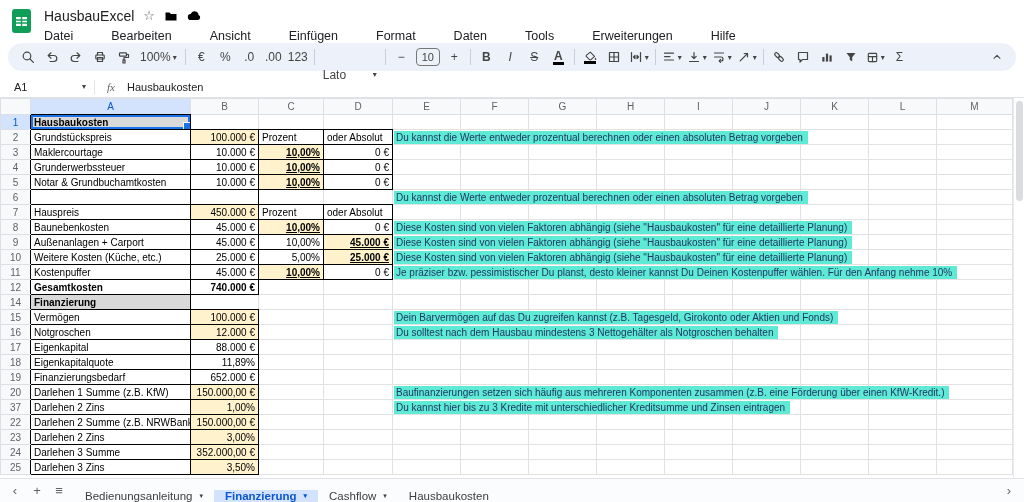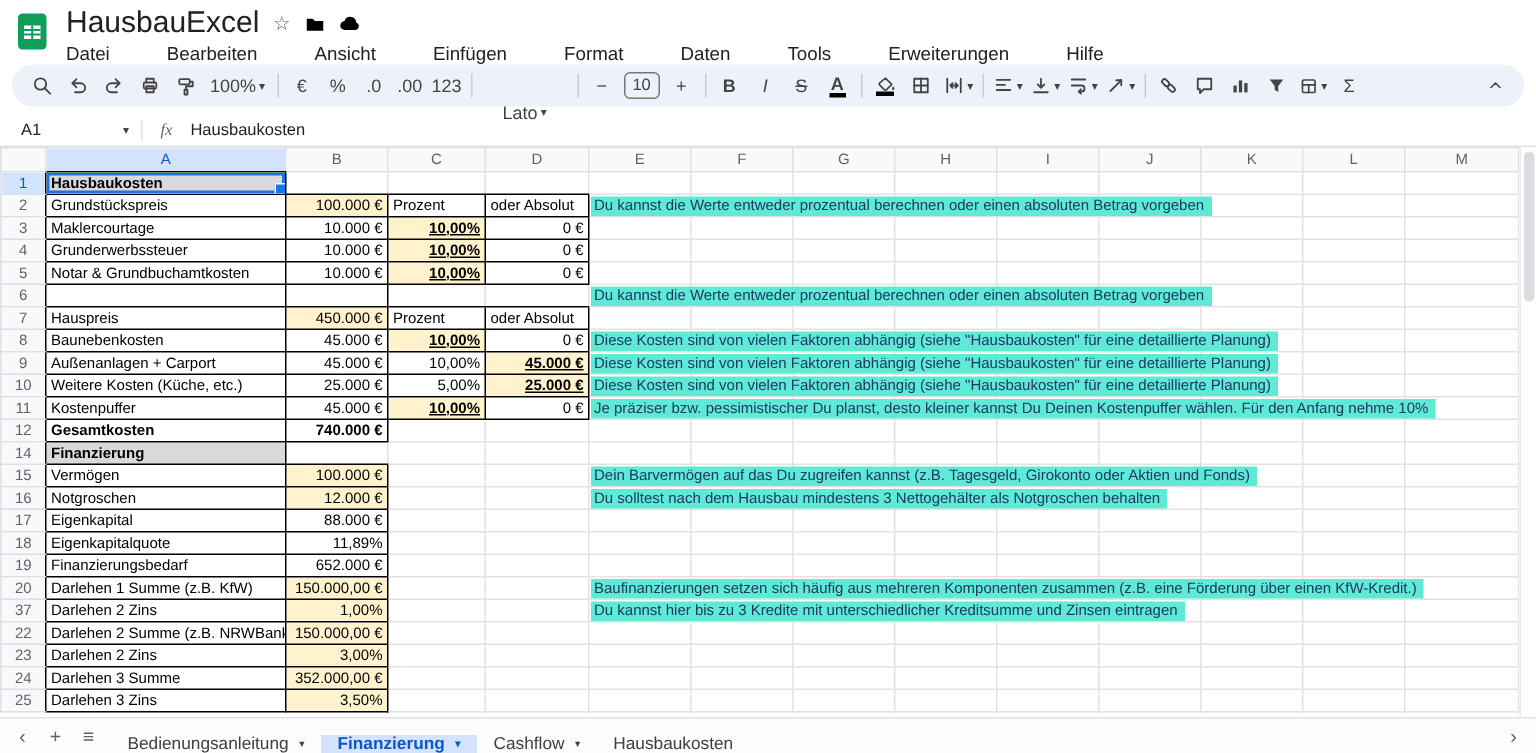--- a/index.html
+++ b/index.html
@@ -8,37 +8,37 @@
     width:1024px; height:502px; overflow:hidden; background:#fff;
     font-family:"Liberation Sans", sans-serif; color:#202124;
   }
   .app { width:1024px; height:502px; display:flex; flex-direction:column; }
 
   
   .titlebar { height:42px; display:flex; align-items:flex-start; padding:5px 10px 0 10px; flex:0 0 auto; }
   .logo { width:26px; height:26px; margin:3px 8px 0 0; flex:0 0 auto; }
   .title-area { flex:1; min-width:0; }
   .title-row { display:flex; align-items:center; height:21px; gap:9px; }
-  .doc-title { font-size:20px; color:#202124; }
+  .doc-title { font-size:14px; color:#202124; }
   .tb-ic { color:#5f6368; font-size:13px; line-height:1; display:inline-flex; align-items:center; }
   .menu-bar { display:flex; height:20px; align-items:center; margin-left:-7px;gap:24px; }
   .menu-item { font-size:12.5px; color:#202124; padding:2px 7px; border-radius:4px; cursor:default; }
 
   
   .tbar {
     height:28px; margin:1px 8px 5px 8px; background:var(--tbar-bg,#edf2fa);
     border-radius:18px; display:flex; align-items:center; padding:0 8px; gap:1px; flex:0 0 auto;
   }
   .ic { min-width:23px; height:24px; display:inline-flex; align-items:center; justify-content:center;
         border-radius:4px; color:#444; font-size:12px; padding:0 2px; position:relative; }
   .ic svg { stroke:#444; stroke-width:1.2; fill:none; stroke-linecap:round; stroke-linejoin:round; display:block; }
   .dd { font-size:8px; color:#444; margin-left:2px; }
   .sep { width:1px; height:16px; background:#c7ced9; margin:0 3px; }
   .zoom-sel { padding:0 4px; font-size:12px; }
-  .font-sel { width:62px; font-size:12px; padding:0 4px;margin-top:35px; }
+  .font-sel { width:62px; justify-content:space-between; font-size:12px; padding:0 4px;margin-top:35px; }
   .size-box { width:24px; height:18px; border:1px solid #747775; border-radius:4px; font-size:11px;
               display:inline-flex; align-items:center; justify-content:center; color:#444; margin:0 2px; }
   .bold-g { font-weight:bold; }
   .ital-g { font-style:italic; }
   .strike-g { text-decoration:line-through; }
   .acolor { display:inline-block; line-height:12px; border-bottom:3px solid #000; padding:0 1px; font-size:12px; font-weight:bold; }
   .stack { flex-direction:column; gap:0; }
   .cbar { width:12px; height:3px; background:#000; margin-top:0; display:block; }
   .flex-spacer { flex:1; }
 

